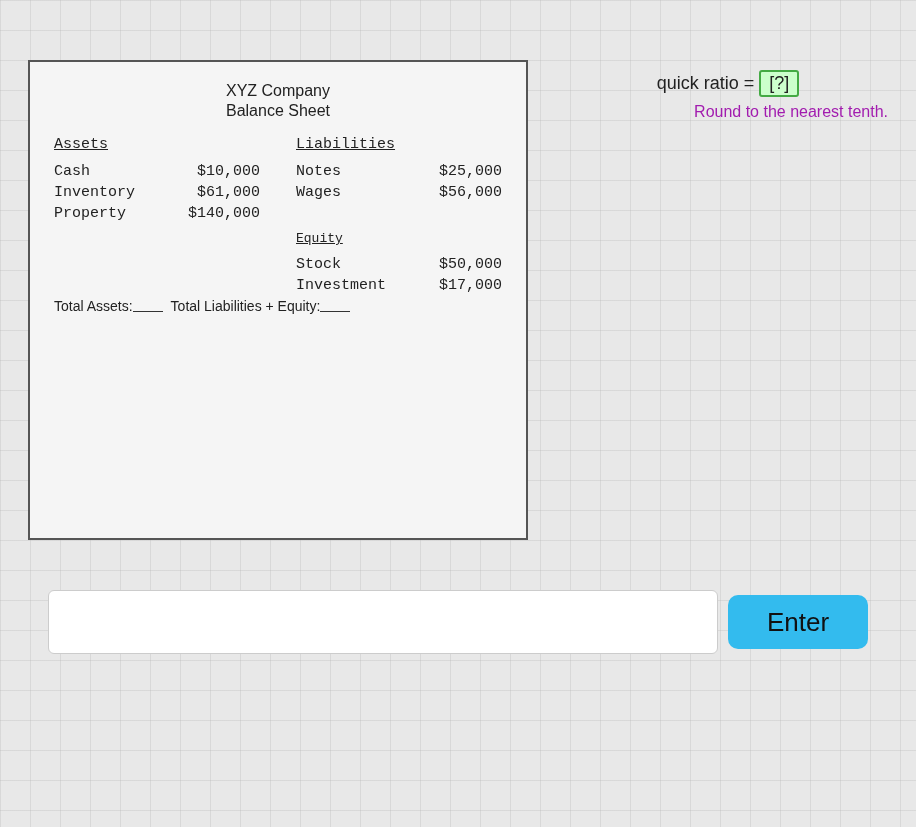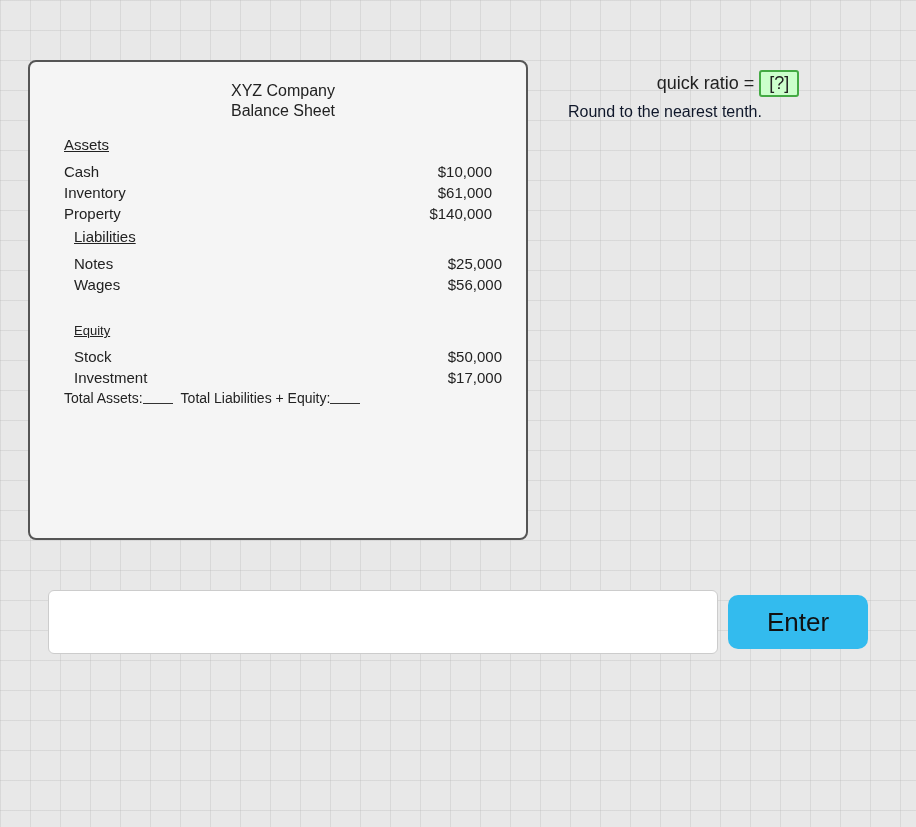--- a/index.html
+++ b/index.html
@@ -25,22 +25,22 @@
       flex-direction: row;
       align-items: flex-start;
       gap: 40px;
       width: 860px;
     }
 
     
     .balance-sheet-card {
       background: #f5f5f5;
       border: 2px solid #555;
-      border-radius: 8px;
-      padding: 20px 24px 20px 34px;
+      border-radius: 0;
+      padding: 20px 24px 20px 24px;
       width: 500px;
       min-height: 480px;
     }
 
     .bs-title {
       text-align: center;
       font-size: 16px;
       font-weight: normal;
       color: #222;
       margin-bottom: 2px;
@@ -49,22 +49,23 @@
     .bs-subtitle {
       text-align: center;
       font-size: 16px;
       font-weight: normal;
       color: #222;
       margin-bottom: 16px;
     }
 
     .bs-columns {
       display: flex;
-      flex-direction: column;
-      gap: 2px;
+      flex-direction: row;
+      gap: 16px;
+      font-family: Liberation Mono, monospace;
     }
 
     .bs-left {
       flex: 1;
       padding-right: 10px;
     }
 
     .bs-right {
       flex: 1;
       padding-left: 10px;
@@ -143,22 +144,22 @@
       background: #ccffcc;
       border: 2px solid #44aa44;
       padding: 1px 8px;
       border-radius: 3px;
       color: #222;
       font-size: 18px;
     }
 
     .round-note {
       font-size: 16px;
-      color: #0f172a;
-      text-align: left;
+      color: #a21caf;
+      text-align: right;
     }
 
     
     .bottom-area {
       display: flex;
       flex-direction: row;
       align-items: center;
       margin-top: 50px;
       width: 820px;
       gap: 10px;

